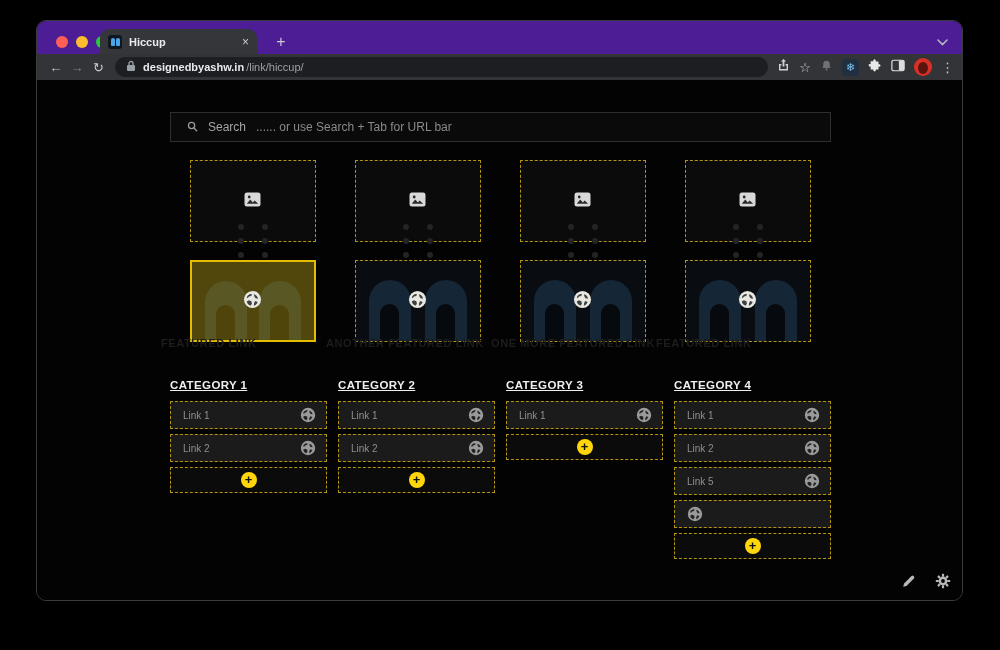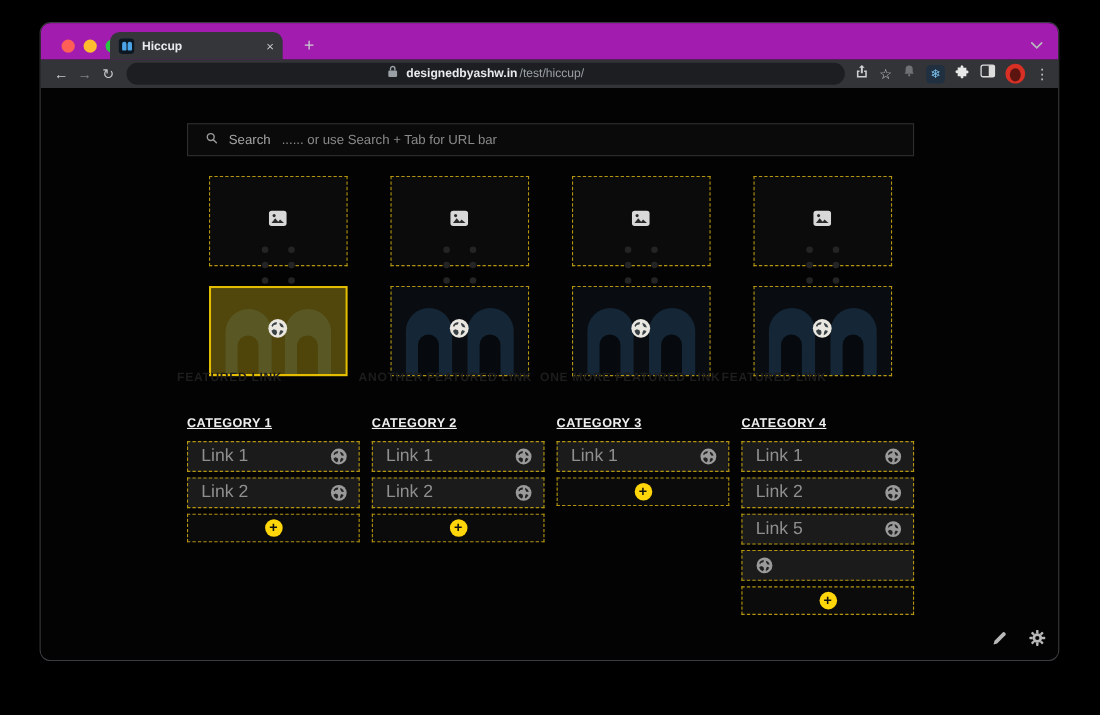--- a/index.html
+++ b/index.html
@@ -2,41 +2,41 @@
 <html><head>
 <meta charset="utf-8">
 <style>
   * { margin:0; padding:0; box-sizing:border-box; }
   html,body { width:1000px; height:650px; background:#000; font-family:"Liberation Sans", sans-serif; overflow:hidden; }
 
   .window { position:absolute; left:36px; top:20px; width:927px; height:581px;
             border-radius:10px; overflow:hidden; background:#050505; border:1px solid #3a3b3e; }
 
   
-  .tabstrip { position:relative; height:33px; background:#a21caf; }
+  .tabstrip { position:relative; height:33px; background:#4c1d95; }
   .traffic { position:absolute; left:19px; top:15px; display:flex; gap:8px; }
   .traffic span { width:12px; height:12px; border-radius:50%; display:block; }
   .t-red{ background:#ff5f57; } .t-yellow{ background:#febc2e; } .t-green{ background:#28c840; }
   .tab { position:absolute; left:63px; top:8px; width:157px; height:25px; background:#35363a;
          border-radius:9px 9px 0 0; display:flex; align-items:center; padding:0 8px; gap:7px; }
   .tab .title { font-size:11px; font-weight:bold; color:#e8eaed; flex:1; white-space:nowrap; overflow:hidden; }
   .tab .close { color:#c8cacd; font-size:12px; line-height:1; cursor:default; }
   .favicon { width:14px; height:14px; border-radius:3px; background:#0d1722; position:relative; flex:0 0 14px; }
   .favicon i { position:absolute; top:3px; width:3.5px; height:8px; background:#4ba4e8; border-radius:2px 2px 1px 1px; }
   .favicon i:first-child { left:3px; } .favicon i:last-child { left:8px; }
   .newtab { position:absolute; left:232px; top:9px; width:24px; height:24px; color:#c8cacd;
             font-size:16px; display:flex; align-items:center; justify-content:center; }
   .tab-chevron { position:absolute; right:14px; top:11px; color:#b7b9bc; }
 
   
   .toolbar { height:26px; background:#333438; display:flex; align-items:center; padding:0 8px; }
   .navbtn { width:22px; text-align:center; font-size:13px; color:#c6c8cb; }
   .navbtn.dim { color:#7f8184; }
   .urlbar { margin-left:6px; width:672px; height:20px; border-radius:10px; background:#1d1e21;
-            display:flex; align-items:center; padding:0 11px; gap:7px;justify-content:center; }
+            display:flex; align-items:center; padding:0 11px; gap:7px; }
   .urlbar .domain { font-size:11px; font-weight:bold; color:#e8eaed; }
   .urlbar .path { font-size:11px; color:#9aa0a6; margin-left:-5px; }
   .tb-icons { display:flex; align-items:center; gap:9px; margin-left:9px; }
   .tb-icons .glyph { font-size:13px; color:#cfd1d4; }
   .snow { width:17px; height:17px; border-radius:4px; background:#203040; color:#7ec3f2; font-size:11px;
           display:flex; align-items:center; justify-content:center; }
   .avatar { width:18px; height:18px; border-radius:50%; background:#d93025; position:relative; overflow:hidden; }
   .avatar::after { content:""; position:absolute; left:4px; top:4px; width:10px; height:12px; border-radius:50%; background:#5c1410; }
   .kebab { color:#cfd1d4; font-size:13px; letter-spacing:0; }
 
@@ -67,21 +67,21 @@
   .tile .icon-wrap { position:relative; z-index:3; }
   .dots { position:absolute; left:50%; top:64px; transform:translateX(-50%);
           display:grid; grid-template-columns:repeat(2,6px); gap:8px 18px; z-index:1; }
   .dots span { width:6px; height:6px; border-radius:50%; background:#242424; }
 
   .cats { position:absolute; left:133px; top:299px; width:661px; display:grid;
           grid-template-columns:repeat(4,157px); column-gap:11px; align-items:start; }
   .cat-title { font-size:11.5px; font-weight:bold; color:#efefef; letter-spacing:0.4px; margin-bottom:10px;text-decoration:underline; }
   .link-row { display:flex; align-items:center; justify-content:space-between; min-height:28px;
               background:#1b1b1b; border:1.4px dashed #b3950f; padding:2px 10px 2px 12px; margin-bottom:5px; }
-  .link-row .link-text { font-size:16px; color:#8f8f8f; line-height:1.3; padding-right:6px; }
+  .link-row .link-text { font-size:10px; color:#8f8f8f; line-height:1.3; padding-right:6px; }
   .add-row { display:flex; align-items:center; justify-content:center; height:26px;
              background:#0b0b0b; border:1.4px dashed #b3950f; margin-bottom:5px; }
   .plus-circle { width:16px; height:16px; border-radius:50%; background:#ffd60a; color:#111;
                  font-size:13px; font-weight:bold; line-height:15px; text-align:center; }
 
   .fab { position:absolute; right:11px; bottom:8px; display:flex; gap:18px; align-items:center; }
 </style>
 </head>
 <body>
 
@@ -114,21 +114,21 @@
     <span class="navbtn dim">→</span>
     <span class="navbtn">↻</span>
     <div class="urlbar">
       <span>
         <svg width="10" height="12" viewBox="0 0 10 12">
             <rect x="1" y="5" width="8" height="6" rx="1.2" fill="#9aa0a6"></rect>
             <path d="M3 5V3.5a2 2 0 0 1 4 0V5" fill="none" stroke="#9aa0a6" stroke-width="1.3"></path>
           </svg>
       </span>
       <span class="domain">designedbyashw.in</span>
-      <span class="path">/test/hiccup/</span>
+      <span class="path">/link/hiccup/</span>
     </div>
     <div class="tb-icons">
       <span>
         <svg width="13" height="14" viewBox="0 0 13 14">
             <path d="M6.5 1l2.6 2.6H7.4v5H5.6v-5H3.9z" fill="#cfd1d4"></path>
             <path d="M2 6v6.5h9V6H8.6v1.4h1v3.7H3.4V7.4h1V6z" fill="#cfd1d4"></path>
           </svg>
       </span>
       <span class="glyph">☆</span>
       <span>

